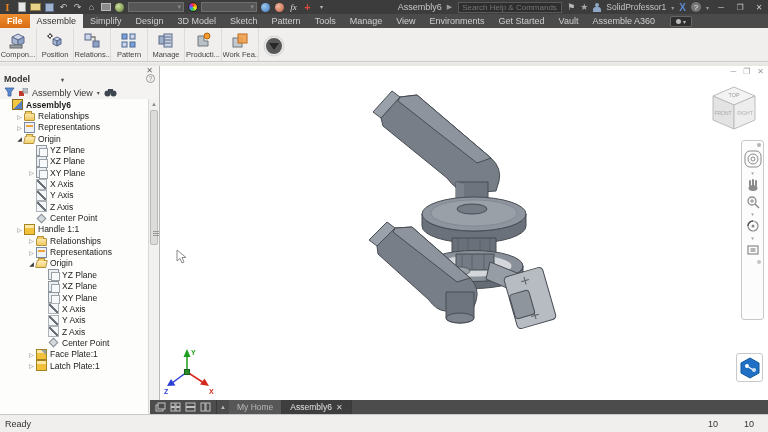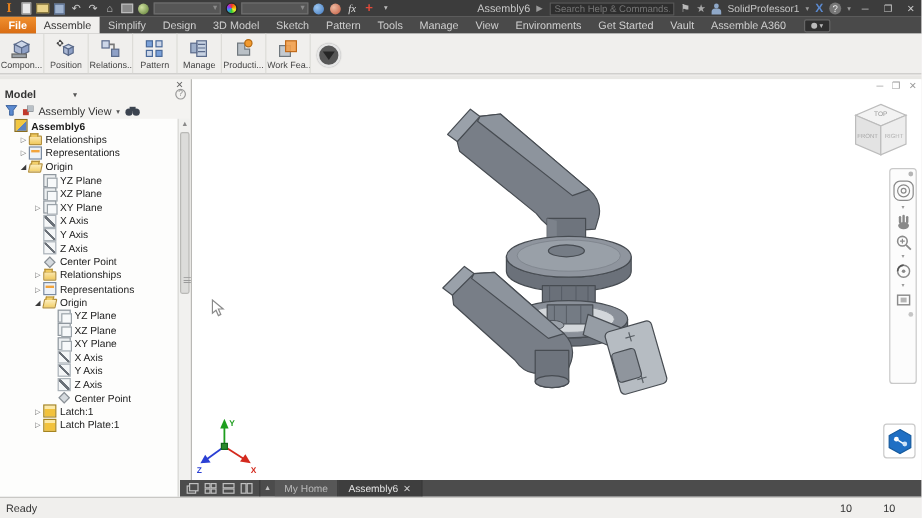--- a/index.html
+++ b/index.html
@@ -103,21 +103,21 @@
   #docbar-icons { display:flex; align-items:center; gap:4px; padding:0 5px; border-right:1px solid #3a3a3a; height:14px; }
   .db-car { color:#c0c0c0; font-size:6px; margin:0 3px; }
   .dtab { height:14px; display:flex; align-items:center; gap:4px; padding:0 8px; font-size:8.5px; color:#b9b9b9; background:#575757; border-right:1px solid #3a3a3a; }
   .dtab.active { background:#3e3e3e; color:#e4e4e4; }
   .dtab .x { color:#cfcfcf; font-size:8px; }
 
   
   #statusbar { position:absolute; left:0; top:414px; width:768px; height:18px; background:#f0efed; border-top:1px solid #c9c8c5; display:flex; align-items:center; font-size:9px; color:#333; }
   #status-left { padding-left:5px; }
   #status-right { position:absolute; right:14px; display:flex; gap:18px; }
-  #status-right .sbox { min-width:18px; text-align:left; color:#333; }
+  #status-right .sbox { min-width:18px; text-align:right; color:#333; }
 
   svg { display:block; }
 </style>
 </head>
 <body>
 
 <div id="app">
 
   <div id="titlebar">
     <div id="qat">
@@ -368,20 +368,25 @@
         <div class="trow" style="padding-left: 27px;">
           <span class="arrow"></span>
           <span class="tic tic-axis"></span>
           <span>Z Axis</span>
         </div>
         <div class="trow" style="padding-left: 27px;">
           <span class="arrow"></span>
           <span class="tic tic-point"></span>
           <span>Center Point</span>
         </div>
+        <div class="trow" style="padding-left: 15px;">
+          <span class="arrow">▷</span>
+          <span class="tic tic-part"></span>
+          <span>Handle 1:1</span>
+        </div>
         <div class="trow" style="padding-left: 27px;">
           <span class="arrow">▷</span>
           <span class="tic tic-folder"></span>
           <span>Relationships</span>
         </div>
         <div class="trow" style="padding-left: 27px;">
           <span class="arrow">▷</span>
           <span class="tic tic-repr"></span>
           <span>Representations</span>
         </div>
@@ -420,22 +425,22 @@
           <span class="tic tic-axis"></span>
           <span>Z Axis</span>
         </div>
         <div class="trow" style="padding-left: 39px;">
           <span class="arrow"></span>
           <span class="tic tic-point"></span>
           <span>Center Point</span>
         </div>
         <div class="trow" style="padding-left: 27px;">
           <span class="arrow">▷</span>
-          <span class="tic tic-part"></span>
-          <span>Latch:1</span>
+          <span class="tic tic-part2"></span>
+          <span>Face Plate:1</span>
         </div>
         <div class="trow" style="padding-left: 27px;">
           <span class="arrow">▷</span>
           <span class="tic tic-part"></span>
           <span>Latch Plate:1</span>
         </div>
       </div>
     <div id="pscroll">
       <span class="sarrow" style="top:0;">▲</span>
       <div class="thumb">

